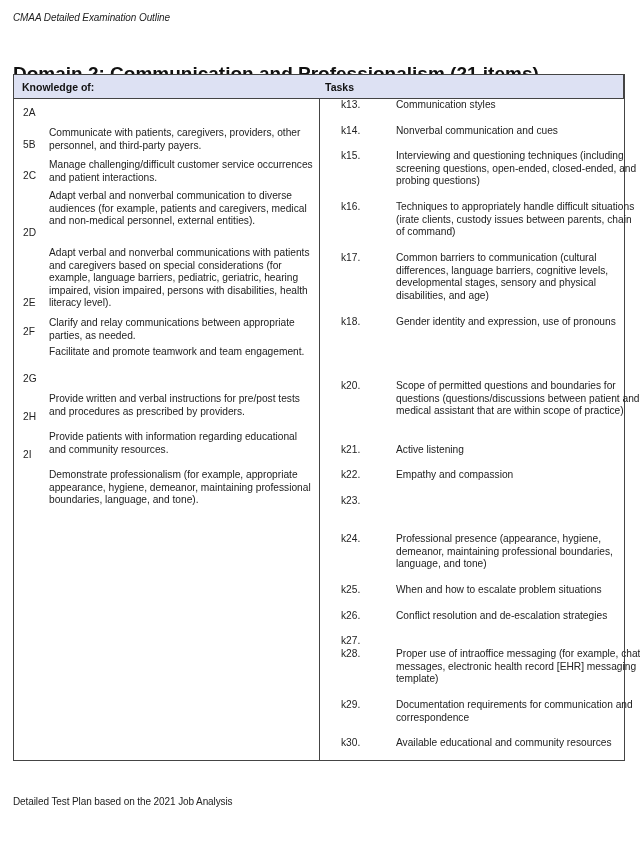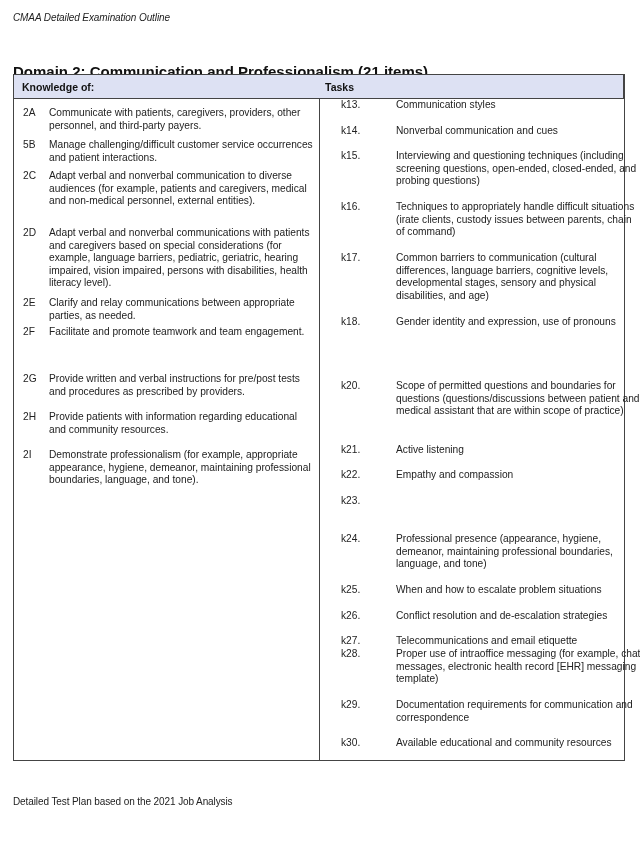--- a/index.html
+++ b/index.html
@@ -1,29 +1,29 @@
 <!DOCTYPE html>
 <html><head>
   <meta charset="utf-8">
   <style>
     html, body { margin: 0; padding: 0; background: #ffffff; }
     body { width: 640px; height: 846px; position: relative; overflow: hidden; color: #1a1a1a; }
     .page-header { position: absolute; left: 13px; top: 12px; font-family: "Liberation Sans", sans-serif; font-size: 10px; color: #222; letter-spacing: -0.1px; font-style: italic; }
-    .domain-title { position: absolute; left: 13px; top: 63px; font-family: "Liberation Sans", sans-serif; font-size: 15px; font-weight: bold; color: #111; }
+    .domain-title { position: absolute; left: 13px; top: 63px; font-family: "Liberation Sans", sans-serif; font-size: 19px; font-weight: bold; color: #111; }
     .outline-table { position: absolute; left: 13px; top: 74px; width: 612px; height: 687px; border: 1.5px solid #444; box-sizing: border-box; display: flex; flex-direction: column; }
     .thead { display: flex; height: 24px; background: #dde1f3; border-bottom: 1.5px solid #444; box-sizing: border-box; flex: none; }
     .th { font-family: "Liberation Sans", sans-serif; font-weight: bold; font-size: 10.5px; color: #111; display: flex; align-items: center; }
     .th.tasks { width: 306px; padding-left: 7px; box-sizing: border-box; border-right: 1.5px solid #444; }
     .th.know { flex: 1; padding-left: 8px; }
     .tbody { display: flex; flex: 1; }
     .col-tasks { width: 306px; border-right: 1.5px solid #444; box-sizing: border-box; position: relative; }
     .col-know { flex: 1; position: relative; }
     .item { position: absolute; display: flex; font-family: "Liberation Sans", sans-serif; font-size: 10.2px; line-height: 12.6px; color: #222; }
     .task-code { width: 26px; flex: none; }
-    .task-text { width: 265px; }
+    .task-text { width: 265px; margin-top: 20px; }
     .k-code { width: 31px; flex: none; }
     .k-text { width: 245px; margin-left: 24px; }
     .footer { position: absolute; left: 13px; top: 796px; font-family: "Liberation Sans", sans-serif; font-size: 10px; color: #222; letter-spacing: -0.1px; }
   </style>
 </head>
 <body>
 
 <div class="page-header">CMAA Detailed Examination Outline</div>
 <div class="domain-title">Domain 2: Communication and Professionalism (21 items)</div>
 
@@ -118,21 +118,20 @@
       <div class="item" style="left:21px;top:485px">
           <span class="k-code">k25.</span>
           <span class="k-text">When and how to escalate problem situations</span>
         </div>
       <div class="item" style="left:21px;top:511px">
           <span class="k-code">k26.</span>
           <span class="k-text">Conflict resolution and de-escalation strategies</span>
         </div>
       <div class="item" style="left:21px;top:536px">
           <span class="k-code">k27.</span>
-          <span class="k-text">Telecommunications and email etiquette</span>
         </div>
       <div class="item" style="left:21px;top:549px">
           <span class="k-code">k28.</span>
           <span class="k-text">Proper use of intraoffice messaging (for example, chat messages, electronic health record [EHR] messaging template)</span>
         </div>
       <div class="item" style="left:21px;top:600px">
           <span class="k-code">k29.</span>
           <span class="k-text">Documentation requirements for communication and correspondence</span>
         </div>
       <div class="item" style="left:21px;top:638px">

